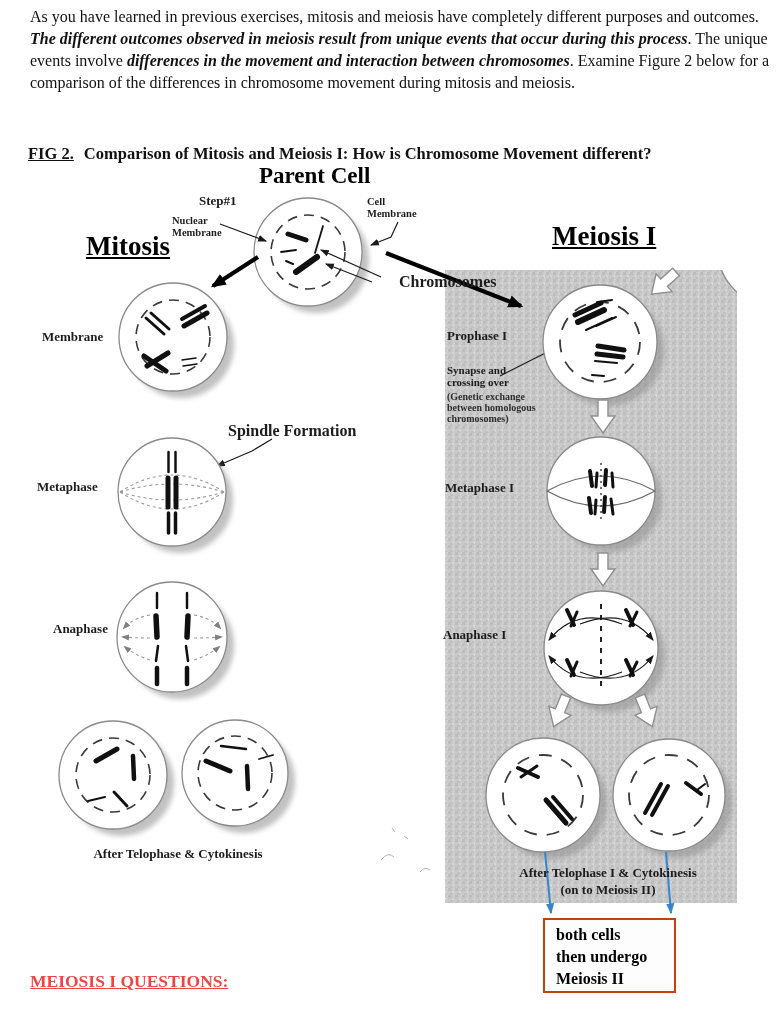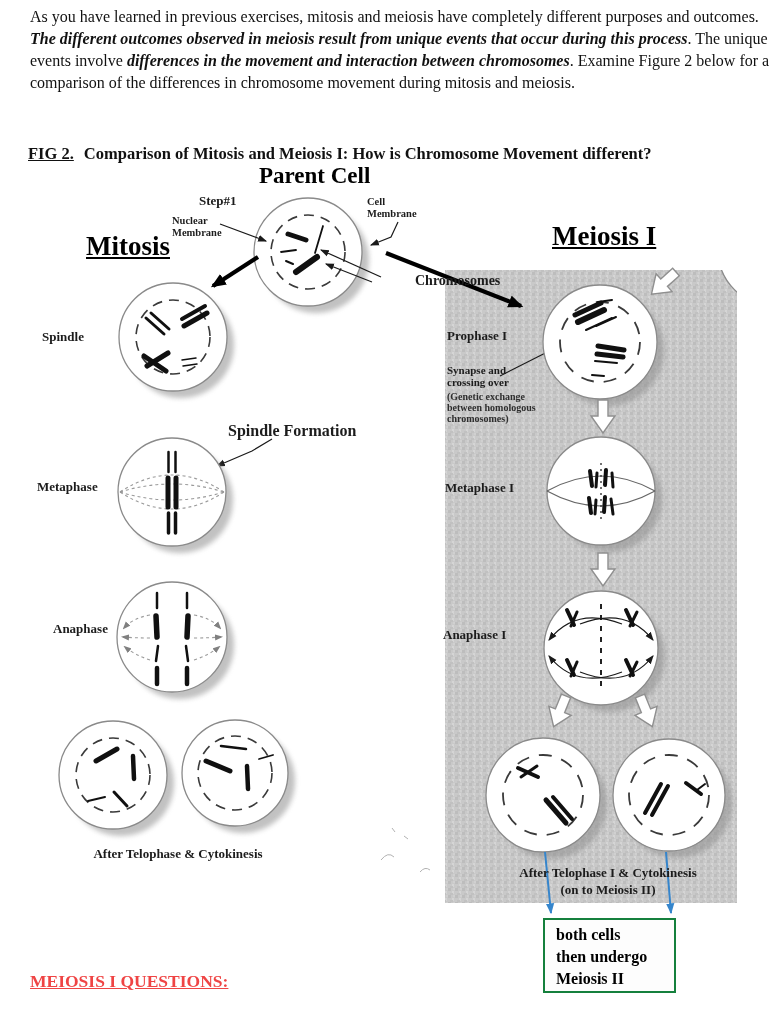--- a/index.html
+++ b/index.html
@@ -10,39 +10,39 @@
   .figheading{position:absolute;left:12px;top:128px;width:740px;font-size:16.5px;font-weight:bold;margin:16px;}
   .figlabel{text-decoration:underline;margin-right:10px;}
   .figure{position:absolute;left:0;top:160px;width:779px;height:864px;}
   .figure svg{position:absolute;left:0;top:0;}
   .lbl{position:absolute;font-family:Liberation Serif, serif;font-weight:bold;color:#1c1c1c;white-space:nowrap;}
   .wrap{white-space:normal;}
   #parent-title{left:259px;top:3px;font-family:"Liberation Serif",serif;font-size:23px;color:#000;}
   #step1{left:199px;top:33px;font-size:13px;}
   #nuc-mem{left:172px;top:55px;font-size:10.5px;line-height:11.5px;width:64px;}
   #cell-mem{left:367px;top:36px;font-size:10.5px;line-height:11.5px;width:64px;}
-  #chrom{left:388px;top:113px;font-size:14px;padding-left:27px;}
+  #chrom{left:372px;top:113px;font-size:16px;padding-left:27px;}
   #mitosis-title{left:86px;top:71px;font-family:"Liberation Serif",serif;font-size:27px;
                  text-decoration:underline;color:#000;}
   #meiosis-title{left:552px;top:61px;font-family:"Liberation Serif",serif;font-size:27px;
                  text-decoration:underline;color:#000;}
   #l-prophase{left:42px;top:169px;font-size:13px;}
   #l-metaphase{left:37px;top:319px;font-size:13px;}
   #l-spindle{left:228px;top:262px;font-size:16px;}
   #l-anaphase{left:42px;top:461px;font-size:13px;margin-left:11px;}
   #l-telo-mit{left:62px;top:686px;width:232px;text-align:center;font-size:13px;}
   #l-prophase1{left:447px;top:168px;font-size:13px;}
   #l-synapse{left:447px;top:204px;font-size:11px;line-height:12px;width:82px;}
   #l-genetic{left:447px;top:231px;font-size:10px;line-height:11px;width:112px;color:#2e2e2e;}
   #l-metaphase1{left:445px;top:320px;font-size:13px;}
   #l-anaphase1{left:443px;top:467px;font-size:13px;}
   #l-telo-mei{left:492px;top:705px;width:232px;text-align:center;font-size:13px;}
   #l-onto{left:492px;top:722px;width:232px;text-align:center;font-size:13px;}
   #mbox{position:absolute;left:543px;top:758px;width:133px;height:75px;background:#fdfdfd;
-        border:2px solid #15803d;box-sizing:border-box;padding:4px 0 0 11px;
+        border:2px solid #c2410c;box-sizing:border-box;padding:4px 0 0 11px;
         font-family:"Liberation Serif",serif;font-weight:bold;font-size:16px;line-height:22px;color:#000;}
   #questions{position:absolute;left:30px;top:971px;font-family:"Liberation Serif",serif;
              font-weight:bold;font-size:17.5px;text-decoration:underline;color:#ef4444;}
   .cellline{fill:#fff;stroke:#8a8a8a;stroke-width:1.3;}
   .nucdash{fill:none;stroke:#3a3a3a;stroke-width:1.6;stroke-dasharray:10 7;}
   .nucdash2{fill:none;stroke:#3a3a3a;stroke-width:1.8;stroke-dasharray:13 10;}
   .rod{stroke:#101010;stroke-linecap:round;}
   .shadow{fill:#8f8f8f;opacity:0.55;}
   .spindle{fill:none;stroke:#9a9a9a;stroke-width:1.1;stroke-dasharray:3 3;}
   .lens{fill:none;stroke:#666;stroke-width:1.2;}
@@ -277,21 +277,21 @@
       <line class="blue-arrow" x1="666" y1="692" x2="671" y2="753" marker-end="url(#mBlue)"></line>
     </svg>
 
     <div class="lbl" id="parent-title">Parent Cell</div>
     <div class="lbl" id="step1">Step#1</div>
     <div class="lbl wrap" id="nuc-mem">Nuclear Membrane</div>
     <div class="lbl wrap" id="cell-mem">Cell Membrane</div>
     <div class="lbl" id="chrom">Chromosomes</div>
     <div class="lbl" id="mitosis-title">Mitosis</div>
     <div class="lbl" id="meiosis-title">Meiosis I</div>
-    <div class="lbl" id="l-prophase">Spindle</div>
+    <div class="lbl" id="l-prophase">Membrane</div>
     <div class="lbl" id="l-metaphase">Metaphase</div>
     <div class="lbl" id="l-spindle">Spindle Formation</div>
     <div class="lbl" id="l-anaphase">Anaphase</div>
     <div class="lbl" id="l-telo-mit">After Telophase &amp; Cytokinesis</div>
     <div class="lbl" id="l-prophase1">Prophase I</div>
     <div class="lbl wrap" id="l-synapse">Synapse and crossing over</div>
     <div class="lbl wrap" id="l-genetic">(Genetic exchange between homologous chromosomes)</div>
     <div class="lbl" id="l-metaphase1">Metaphase I</div>
     <div class="lbl" id="l-anaphase1">Anaphase I</div>
     <div class="lbl" id="l-telo-mei">After Telophase I &amp; Cytokinesis</div>

